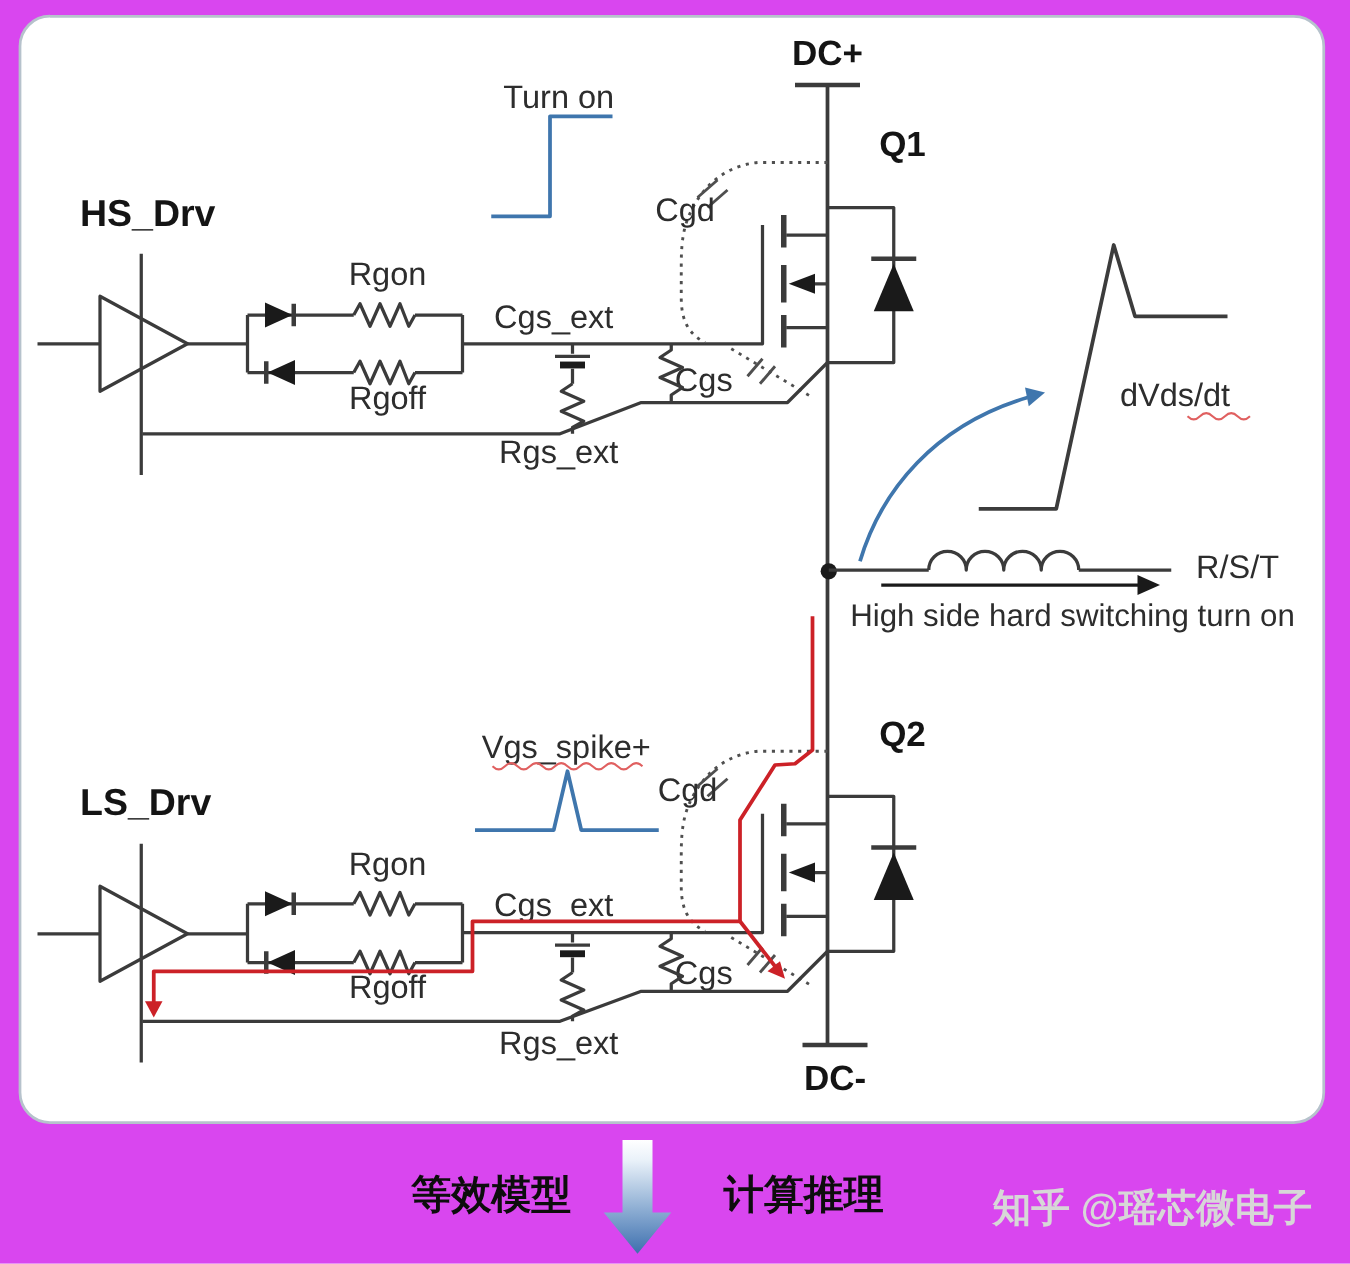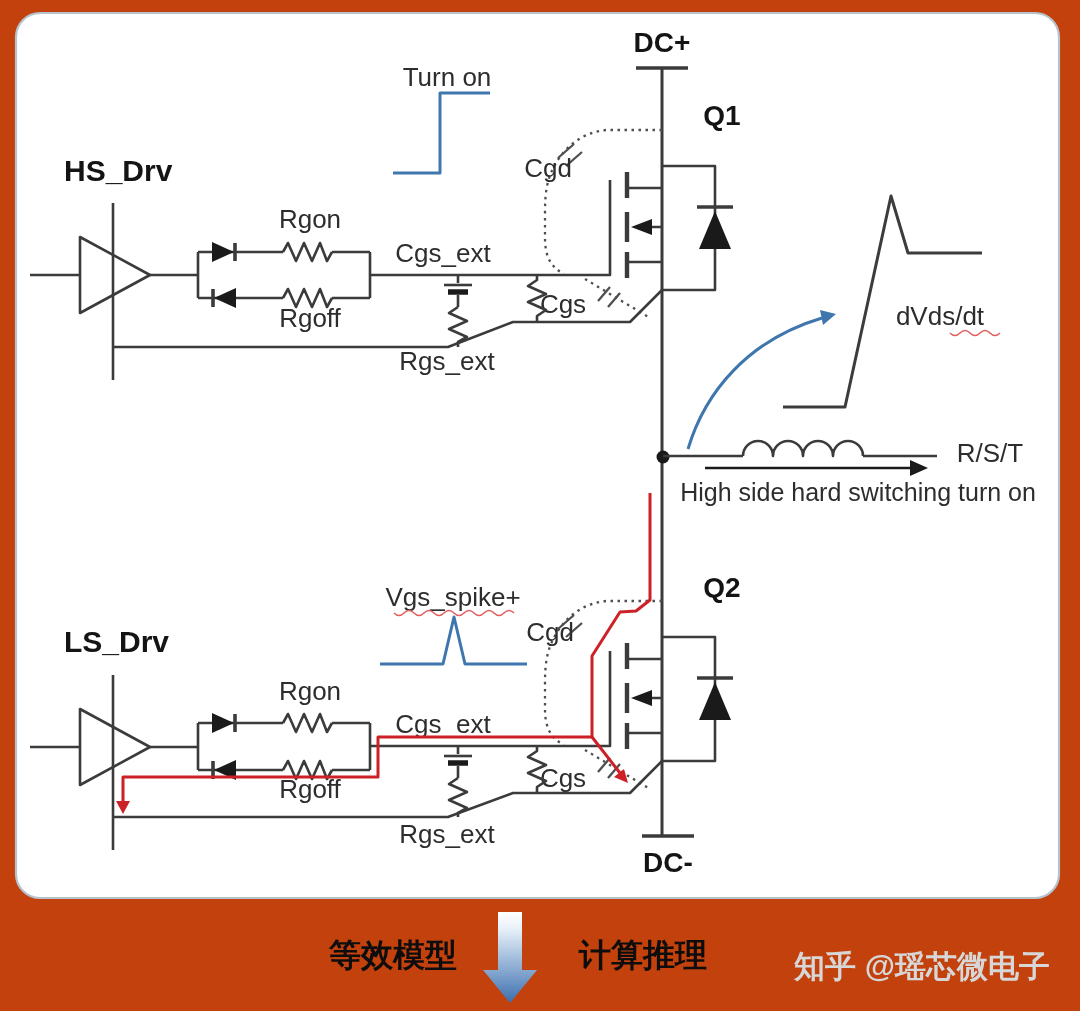--- a/index.html
+++ b/index.html
@@ -1,16 +1,16 @@
 <!DOCTYPE html>
 <html><head>
 <meta charset="utf-8">
 <style>
   html,body{margin:0;padding:0;background:#ffffff;}
-  .canvas{position:relative;width:1080px;height:1011px;background:#c2410c;overflow:hidden;
+  .canvas{position:relative;width:1080px;height:1011px;background:#d946ef;overflow:hidden;
           font-family:"Liberation Sans","DejaVu Sans",sans-serif;}
   svg text{font-family:"Liberation Sans","DejaVu Sans",sans-serif;fill:#2d2d2d;}
   text.lbl{font-size:26px;}
   text.bold{font-weight:bold;fill:#141414;}
   text.big{font-size:28px;}
   text.drv{font-size:30px;}
   text.cn{font-size:32px;font-weight:bold;fill:#0d0d0d;}
   text.wm{font-size:31px;fill:#d7d7d7;font-weight:bold;}
   .wire{stroke:#3b3b3b;stroke-width:2.6;fill:none;stroke-linejoin:round;stroke-linecap:butt;}
   .bus{stroke:#3b3b3b;stroke-width:3;fill:none;}

